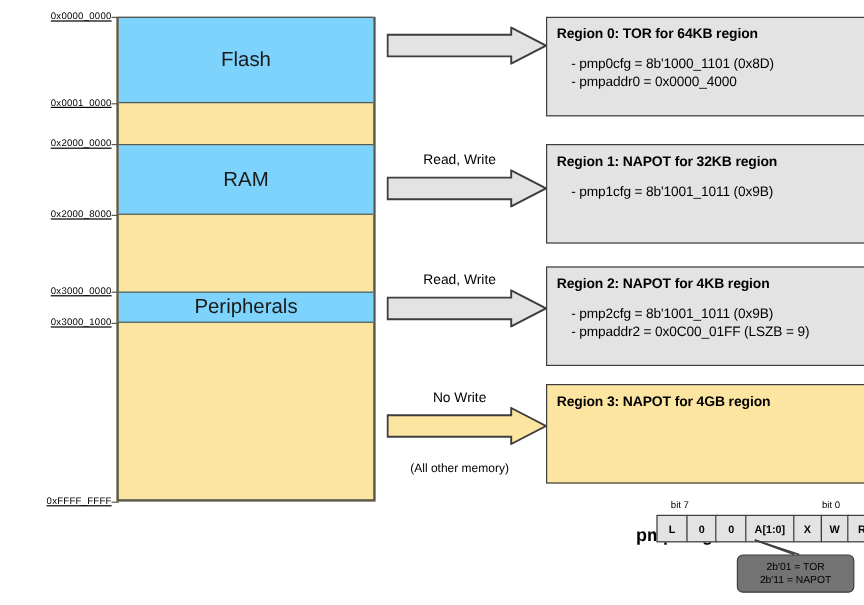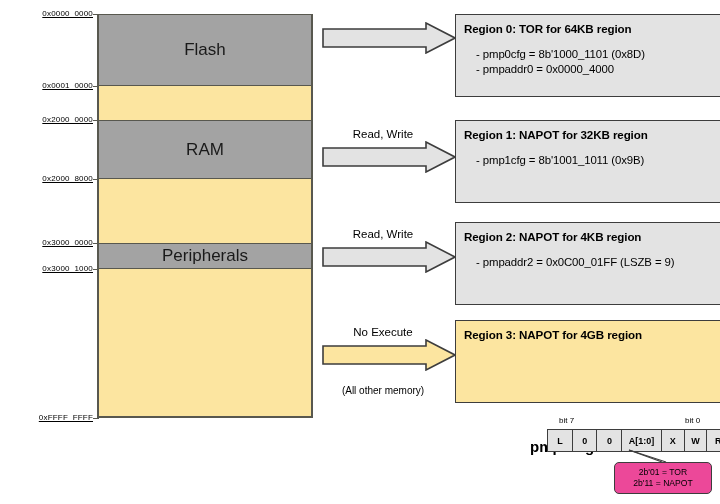--- a/index.html
+++ b/index.html
@@ -14,21 +14,21 @@
   .abs{position:absolute;box-sizing:border-box;}
 
   
   #memory-map{
     left:97px;top:14px;width:216px;height:404px;
     border:2px solid #58584f;
     background:#fce5a0;
   }
   .mem-block{
     position:absolute;left:0;width:212px;
-    background:#a3a3a3;
+    background:#7dd3fc;
     border-top:1.5px solid #58584f;
     border-bottom:1.5px solid #58584f;
     display:flex;align-items:center;justify-content:center;
     font-size:17px;color:#1a1a1a;
   }
   .addr-label{
     position:absolute;
     font-size:8px;
     letter-spacing:.2px;
     color:#000;
@@ -82,21 +82,21 @@
     border:1.3px solid #3d3d3d;
     background:#e3e3e3;
     height:21px;
     display:flex;align-items:center;justify-content:center;
     font-size:9px;font-weight:bold;color:#000;
     margin-left:-1.3px;
   }
   .bit-cell:first-child{margin-left:0;}
   #pmp-callout{
     position:absolute;left:134px;top:48px;width:96px;height:30px;
-    border:1.4px solid #3d3d3d;border-radius:5px;background:#ec4899;
+    border:1.4px solid #3d3d3d;border-radius:5px;background:#737373;
     display:flex;flex-direction:column;align-items:center;justify-content:center;
   }
   .callout-line{font-size:8.6px;color:#000;line-height:11px;white-space:nowrap;}
   #callout-leader{position:absolute;left:0;top:0;width:240px;height:90px;pointer-events:none;}
 </style>
 </head>
 <body>
 
 <div class="abs" id="memory-map"></div>
 <div id="mem-blocks-layer">
@@ -139,21 +139,21 @@
         <path d="M1,7 L104,7 L104,1 L133,16 L104,31 L104,25 L1,25 Z" fill="#e3e3e3" stroke="#3d3d3d" stroke-width="1.6" stroke-linejoin="miter"></path>
       </svg>
     </div>
     <div class="arrow-wrap" style="left: 322px; top: 228px;">
       <div class="arrow-label">Read, Write</div>
       <svg class="arrow-svg" width="134" height="32" viewBox="0 0 134 32">
         <path d="M1,7 L104,7 L104,1 L133,16 L104,31 L104,25 L1,25 Z" fill="#e3e3e3" stroke="#3d3d3d" stroke-width="1.6" stroke-linejoin="miter"></path>
       </svg>
     </div>
     <div class="arrow-wrap" style="left: 322px; top: 326px;">
-      <div class="arrow-label">No Execute</div>
+      <div class="arrow-label">No Write</div>
       <svg class="arrow-svg" width="134" height="32" viewBox="0 0 134 32">
         <path d="M1,7 L104,7 L104,1 L133,16 L104,31 L104,25 L1,25 Z" fill="#fce5a0" stroke="#3d3d3d" stroke-width="1.6" stroke-linejoin="miter"></path>
       </svg>
       <div class="arrow-sub">(All other memory)</div>
     </div>
   </div>
 
 <div id="regions-layer">
     <div class="region-box" style="top: 14px;">
       <div class="region-title">Region 0: TOR for 64KB region</div>
@@ -164,20 +164,21 @@
     </div>
     <div class="region-box" style="top: 120px;">
       <div class="region-title">Region 1: NAPOT for 32KB region</div>
       <div class="region-lines">
         <div class="region-line">- pmp1cfg = 8b'1001_1011 (0x9B)</div>
       </div>
     </div>
     <div class="region-box" style="top: 222px;">
       <div class="region-title">Region 2: NAPOT for 4KB region</div>
       <div class="region-lines">
+        <div class="region-line">- pmp2cfg = 8b'1001_1011 (0x9B)</div>
         <div class="region-line">- pmpaddr2 = 0x0C00_01FF (LSZB = 9)</div>
       </div>
     </div>
     <div class="region-box accent" style="top: 320px;">
       <div class="region-title">Region 3: NAPOT for 4GB region</div>
     </div>
   </div>
 
 <div id="pmp-reg-group">
   <div id="pmp-reg-label">pmpXcfg</div>

